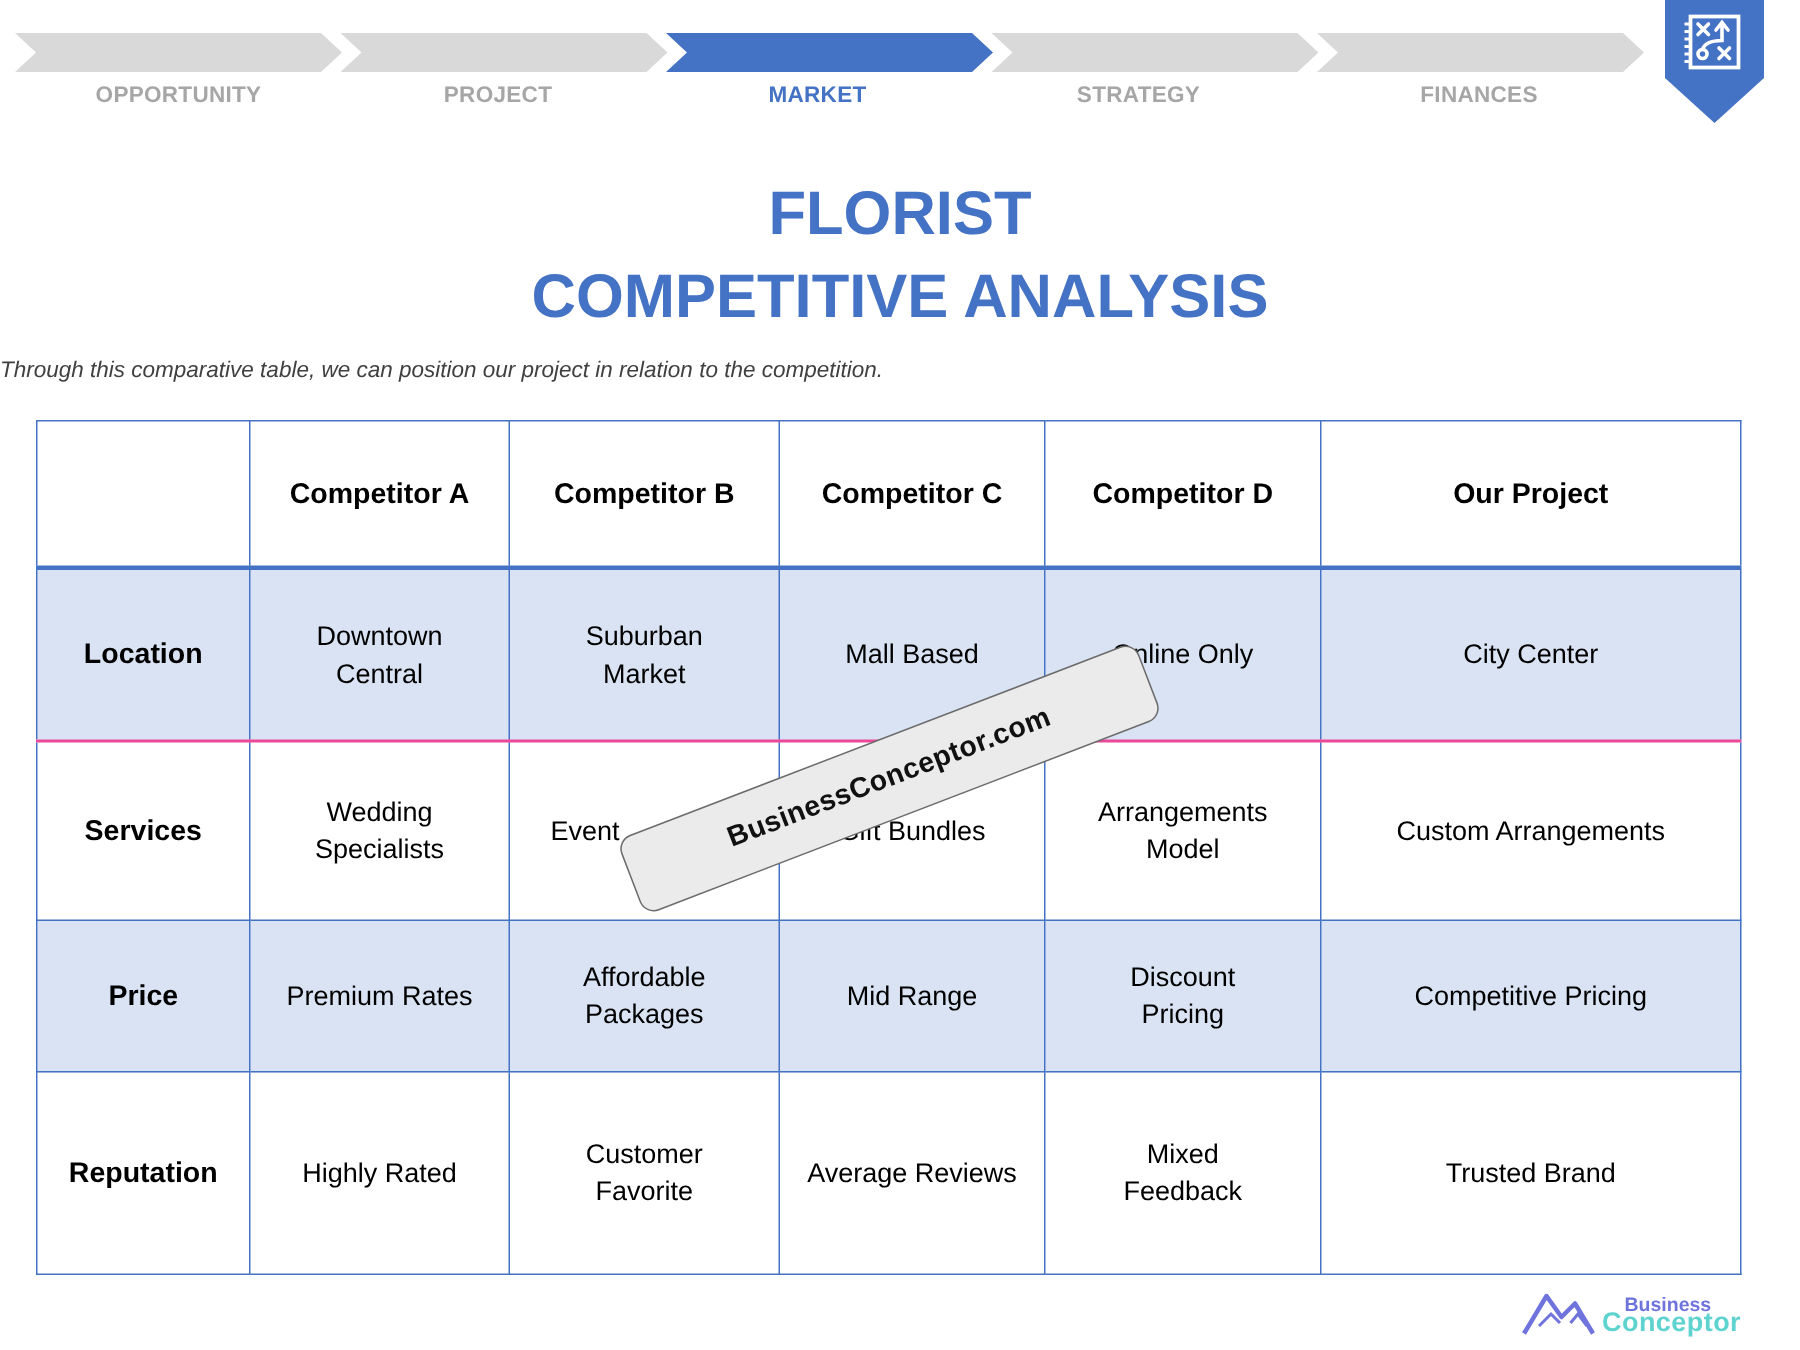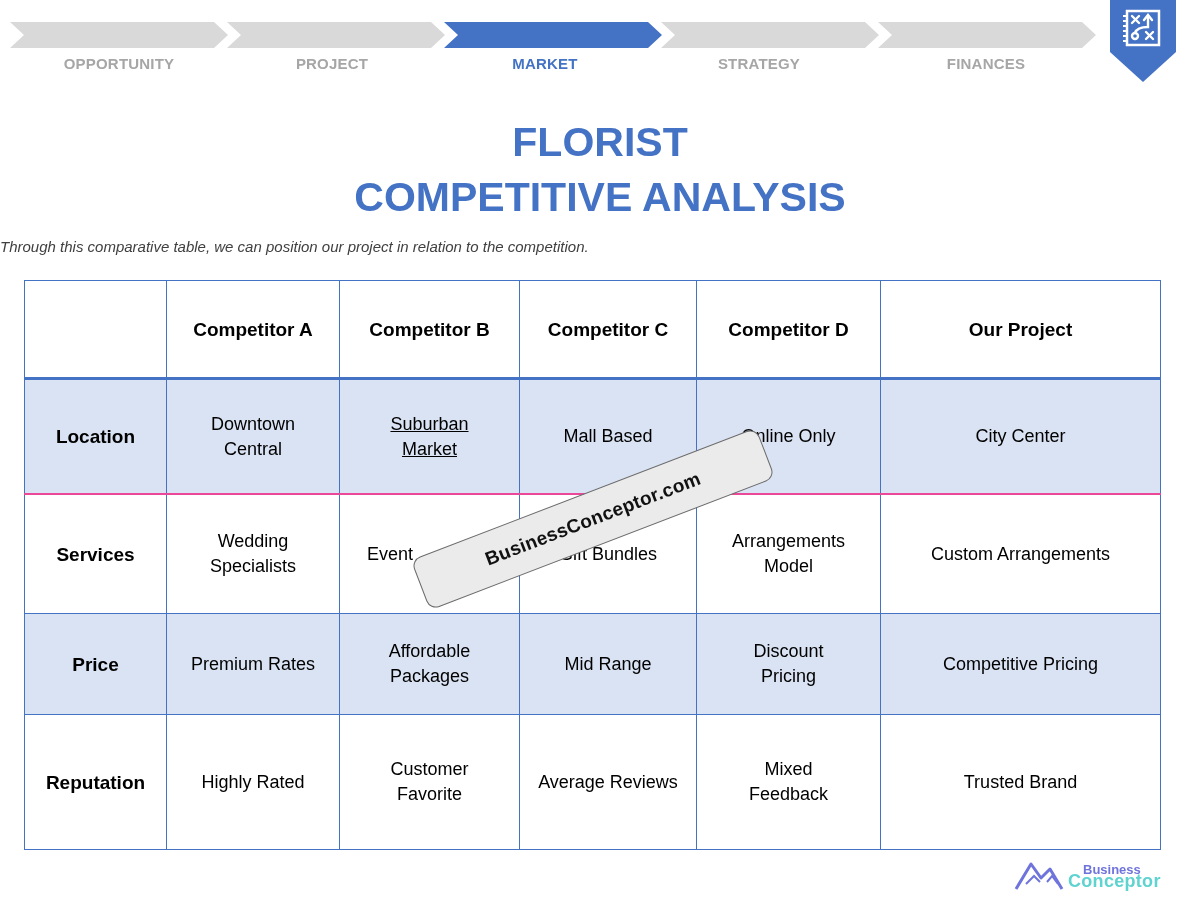--- a/index.html
+++ b/index.html
@@ -105,21 +105,21 @@
     <th></th>
     <th>Competitor A</th>
     <th>Competitor B</th>
     <th>Competitor C</th>
     <th>Competitor D</th>
     <th>Our Project</th>
   </tr>
   <tr class="band r-location">
     <th>Location</th>
     <td style="padding:0 30px;">Downtown Central</td>
-    <td style="padding:0 40px;text-decoration:underline;">Suburban Market</td>
+    <td style="padding:0 40px;">Suburban Market</td>
     <td>Mall Based</td>
     <td>Online Only</td>
     <td>City Center</td>
   </tr>
   <tr class="r-services">
     <th>Services</th>
     <td style="padding:0 30px;">Wedding Specialists</td>
     <td style="text-align:left; padding-left:27px;">Event</td>
     <td>Gift Bundles</td>
     <td style="padding:0 30px;">Arrangements Model</td>

